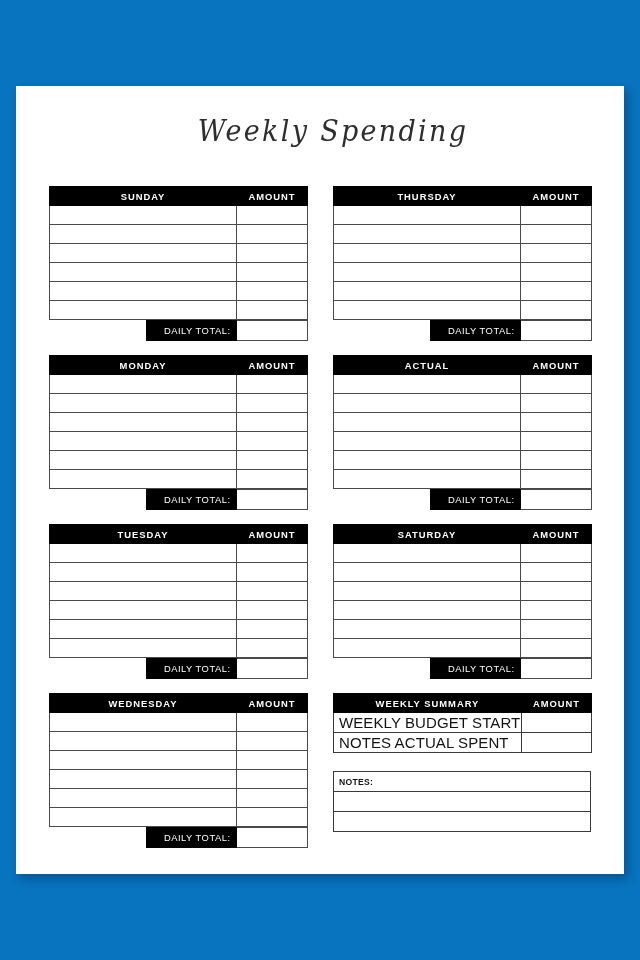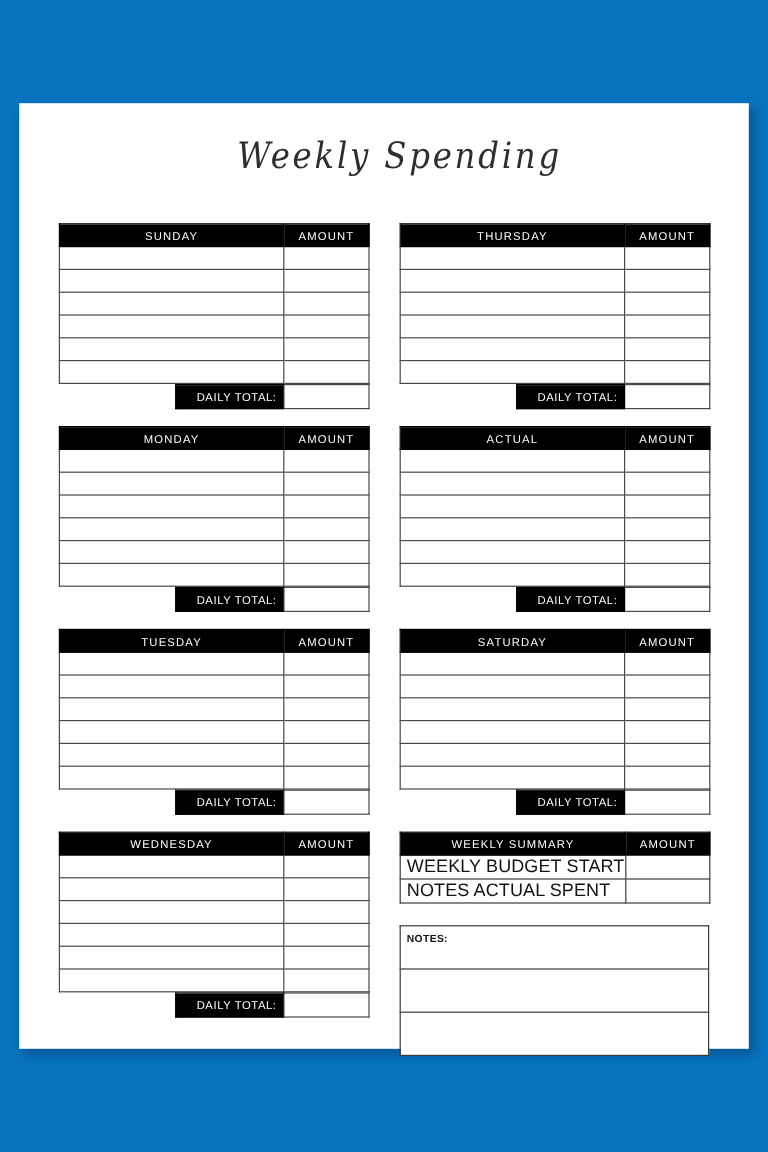--- a/index.html
+++ b/index.html
@@ -92,21 +92,21 @@
 
   .hdr-cell {
     background: #000000;
     color: #ffffff;
     font-size: 9.4px;
     letter-spacing: 1.0px;
     text-align: center;
     height: 18px;
     padding: 0;
     border: 1px solid #000000;
-    font-weight: 400;
+    font-weight: 700;
   }
   .hdr-cell.amt { letter-spacing: 1.0px; }
 
   .entry-cell {
     height: 18px;
     padding: 0;
     border: 1px solid #4a4a4a;
     background: #ffffff;
   }
 
@@ -159,21 +159,21 @@
 
   
   .notes-wrap { margin-top: 18px; }
   table.notes-table {
     border-collapse: collapse;
     table-layout: fixed;
     width: 258px;
   }
   .notes-cell {
     height: 19px;
-    padding: 0 0 16px 5px;
+    padding: 0 0 0 5px;
     border: 1px solid #3a3a3a;
     font-size: 8.6px;
     font-weight: bold;
     letter-spacing: 0.3px;
     color: #111;
     text-align: left;
     background: #ffffff;
   }
   .notes-cell.blank { font-weight: normal; }
 </style>

